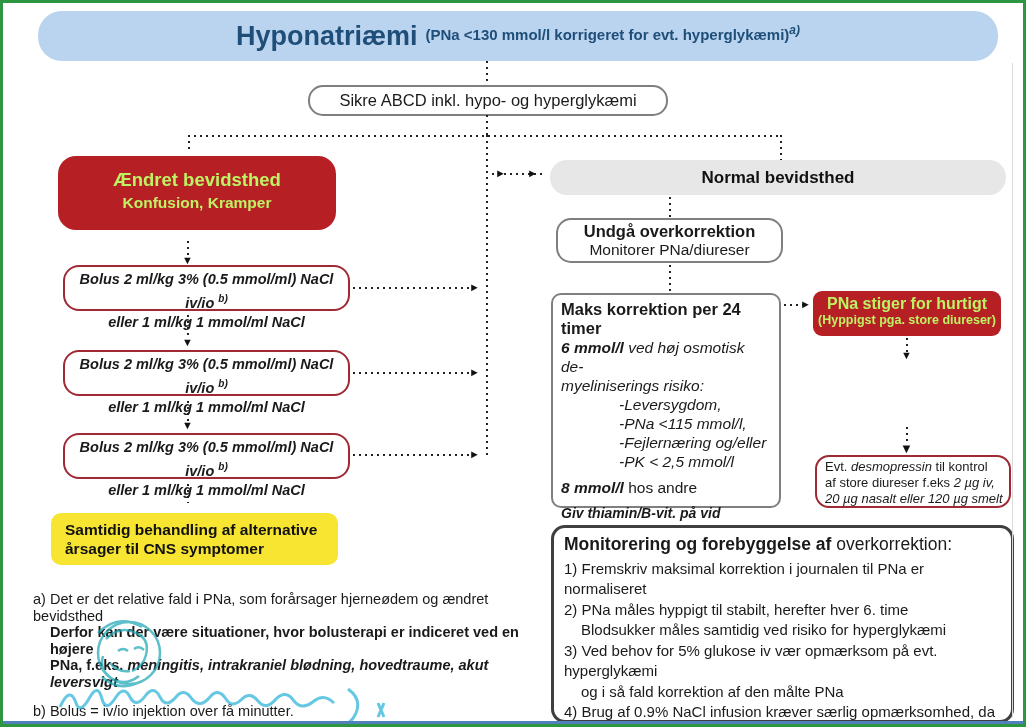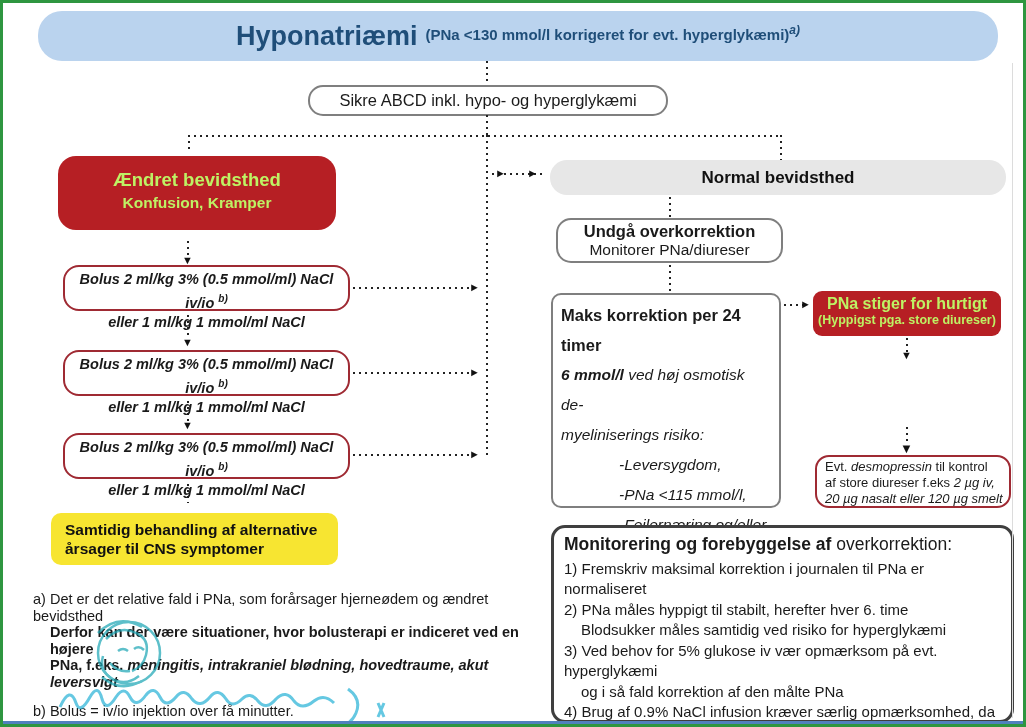--- a/index.html
+++ b/index.html
@@ -28,21 +28,21 @@
   .bolus sup{font-size:10px;}
   .yellowbox{left:48px;top:510px;width:287px;height:52px;border-radius:10px;background:#f7e531;
              font-size:15.5px;font-weight:bold;padding:7px 0 0 14px;line-height:19px;color:#111;}
   .normalbox{left:547px;top:157px;width:456px;height:35px;border-radius:17px;background:#e7e7e7;
              text-align:center;font-size:17px;font-weight:bold;line-height:35px;color:#111;}
   .avoid{left:553px;top:215px;width:227px;height:45px;border:2px solid #7f7f7f;border-radius:15px;
          background:#fff;text-align:center;padding-top:2px;}
   .avoid .l1{font-size:16.5px;font-weight:bold;}
   .avoid .l2{font-size:15.5px;}
   .maxbox{left:548px;top:290px;width:230px;height:215px;border:2px solid #7f7f7f;border-radius:10px;
-          background:#fff;padding:5px 8px;font-size:15.5px;line-height:30px;}
+          background:#fff;padding:5px 8px;font-size:15.5px;line-height:19px;}
   .maxbox .title{font-size:16.5px;font-weight:bold;}
   .maxbox .ind{padding-left:58px;}
   .maxbox .mt{margin-top:7px;}
   .maxbox .small{font-size:14px;margin-top:7px;}
   .pnarise{left:810px;top:288px;width:188px;height:45px;border-radius:9px;padding-top:4px;}
   .pnarise .l1{font-size:16px;font-weight:bold;}
   .pnarise .l2{font-size:12.5px;font-weight:bold;}
   .waterbox{left:812px;top:357px;width:193px;height:65px;border:2px solid #9f2a33;border-radius:13px;
             background:#fff;font-size:13.5px;line-height:20px;padding:2px 0 0 10px;}
   .desmobox{left:812px;top:452px;width:196px;height:53px;border:2px solid #9f2a33;border-radius:14px;

